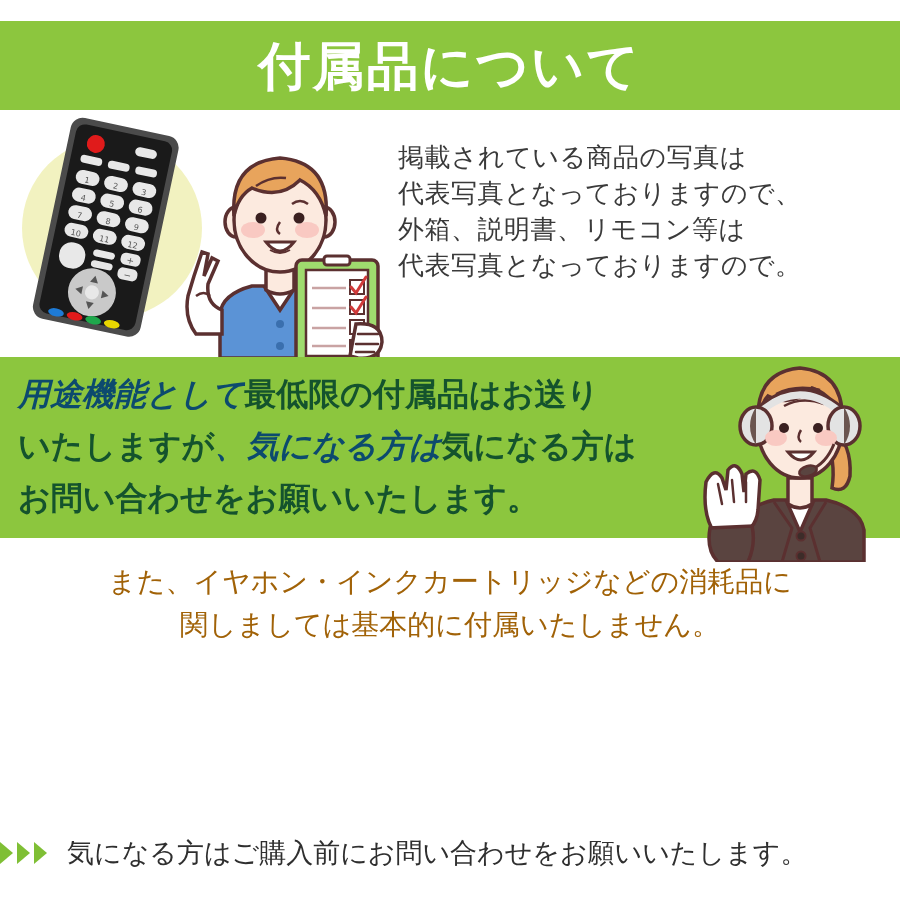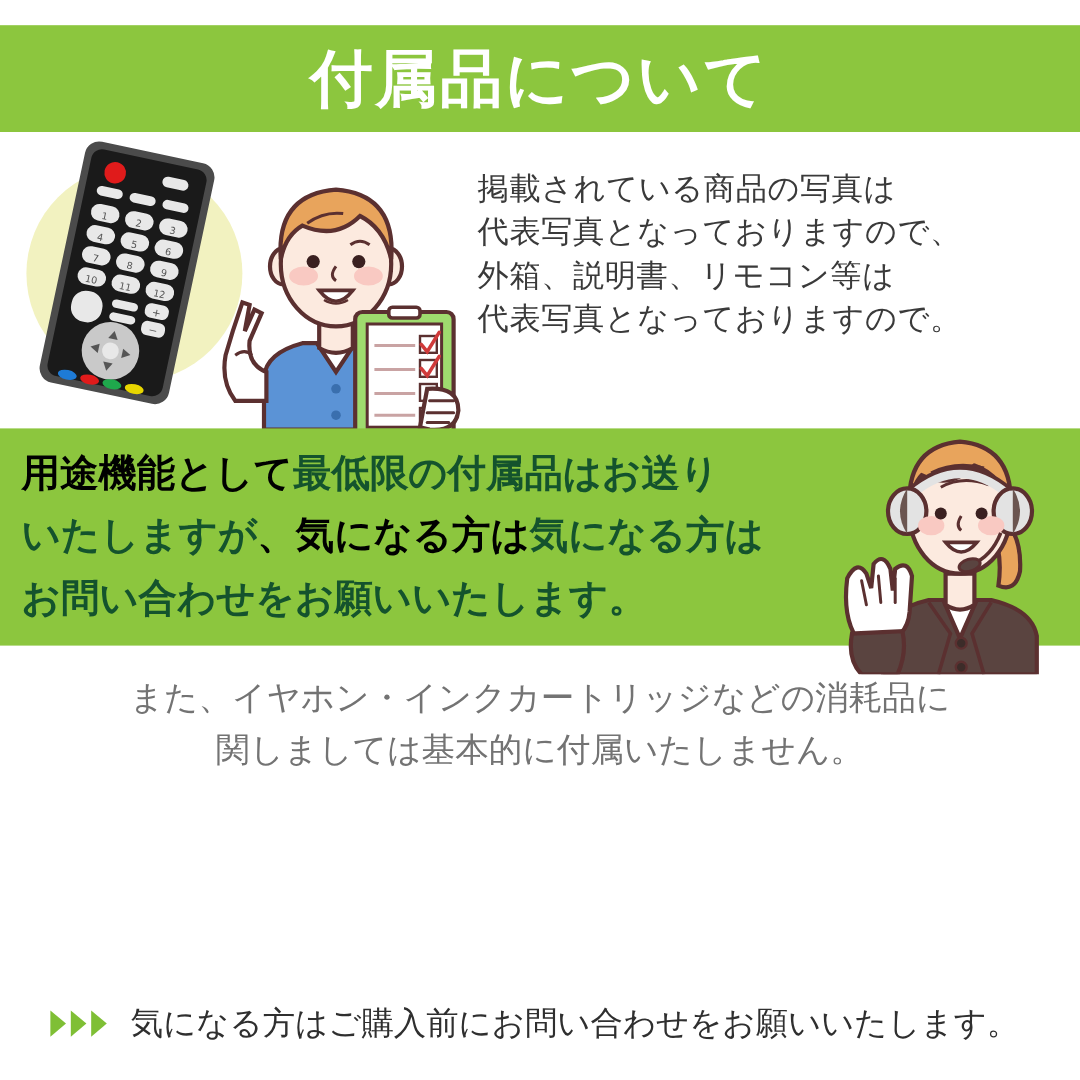--- a/index.html
+++ b/index.html
@@ -104,21 +104,21 @@
     top: 12px;
     width: 720px;
   }
   .highlight-text .hl {
     font-size: 32px;
     font-weight: bold;
     line-height: 1.62;
     white-space: nowrap;
     letter-spacing: 0px;
   }
-  .w { color: #000000; }
+  .w { color: #0c4a6e; font-style: italic; }
   .y { color: #14532d; margin-top: 20px; }
 
   
   .woman-wrap {
     position: absolute;
     left: 700px;
     top: 332px;
     width: 200px;
     height: 230px;
     overflow: hidden;
@@ -127,21 +127,21 @@
   
   .mid-text {
     position: absolute;
     left: 0;
     top: 560px;
     width: 900px;
     text-align: center;
   }
   .mid-text .ln {
     font-size: 28px;
-    color: #737373;
+    color: #a16207;
     line-height: 1.55;
     white-space: nowrap;
   }
 
   
   .note-box {
     position: absolute;
     left: 0;
     top: 693px;
     width: 900px;
@@ -161,21 +161,20 @@
 
   
   .cta-row {
     position: absolute;
     left: 0;
     top: 828px;
     width: 751px;
     height: 50px;
     display: flex;
     align-items: center;
-    padding-left: 42px;
     box-sizing: border-box;
   }
   .arrows {
     display: flex;
     gap: 4px;
     margin-right: 20px;
   }
   .tri {
     width: 0;
     height: 0;

